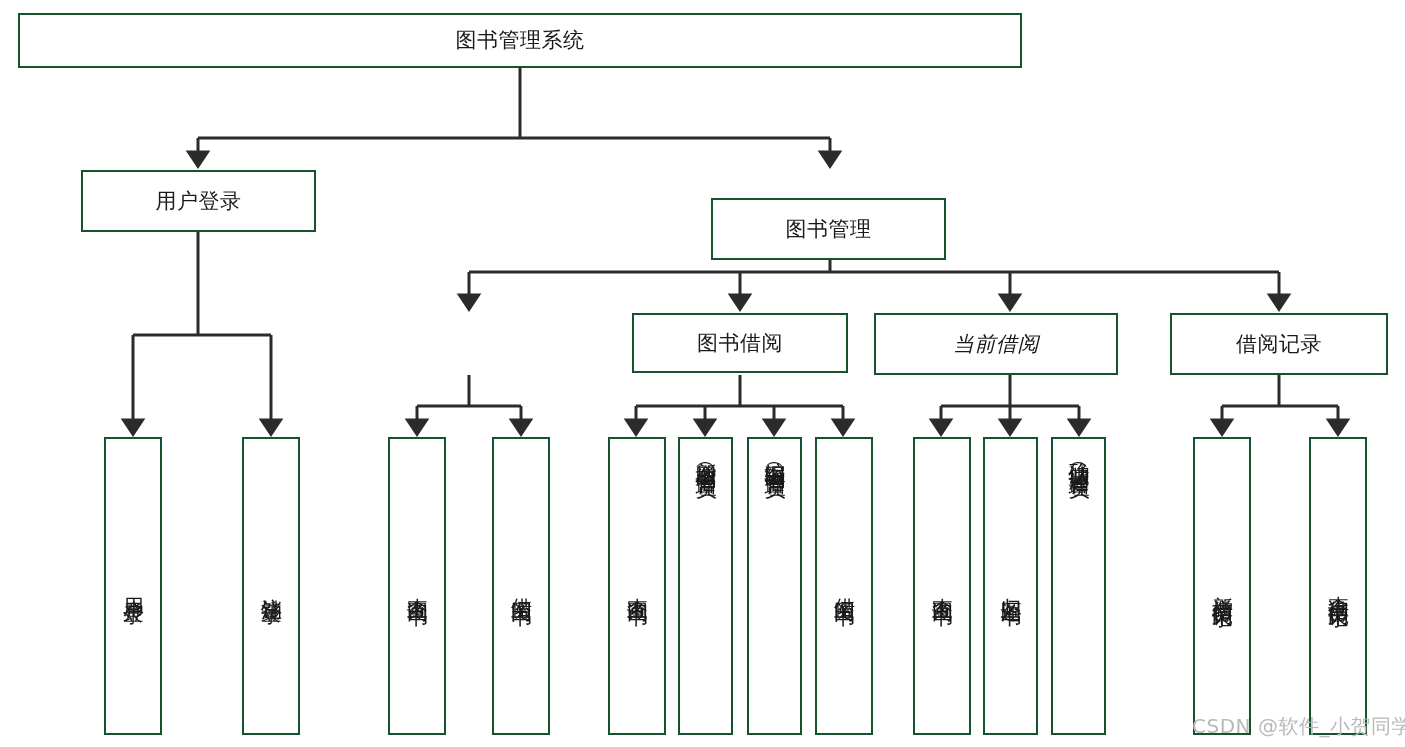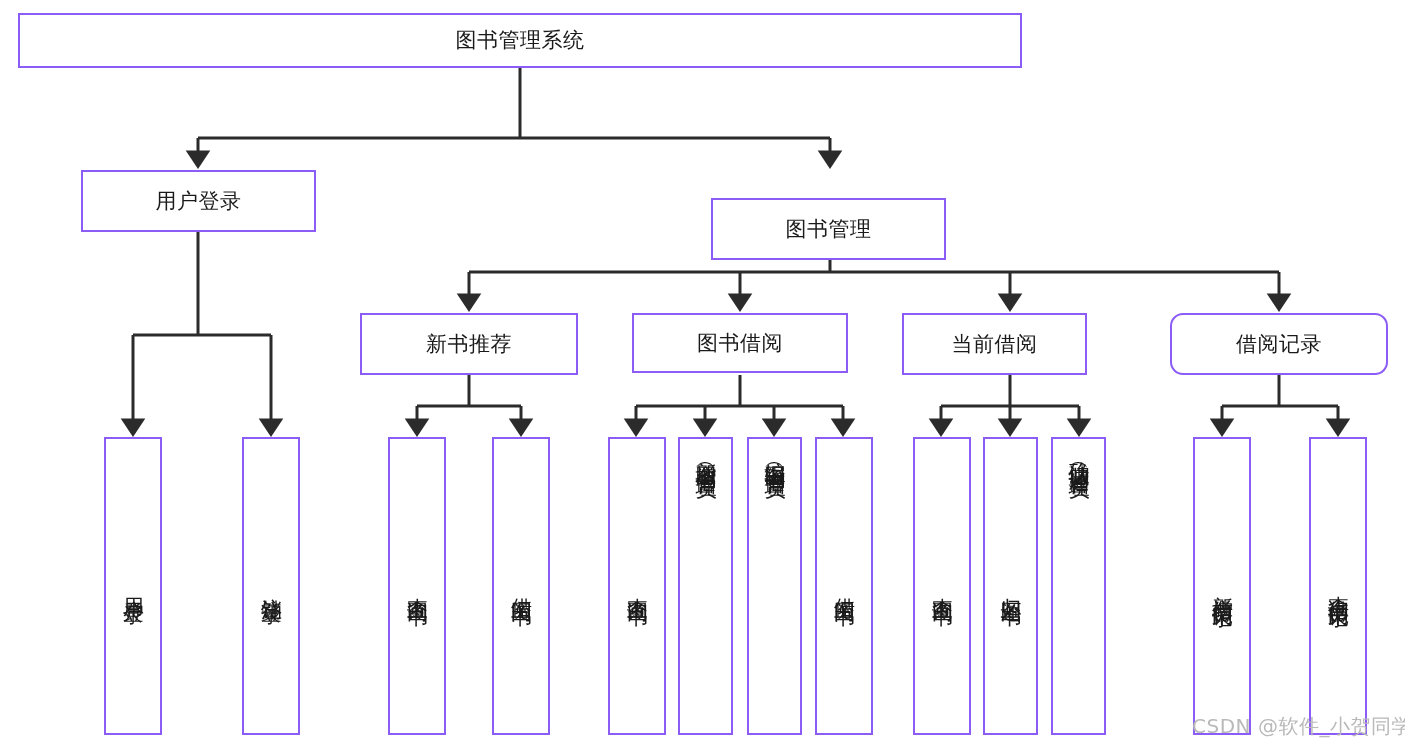--- a/index.html
+++ b/index.html
@@ -24,21 +24,21 @@
     left: 0;
     top: 0;
     width: 1405px;
     height: 747px;
     pointer-events: none;
   }
   .node {
     position: absolute;
     box-sizing: border-box;
     background: #ffffff;
-    border: 2px solid #8b5cf6;
+    border: 2px solid #14532d;
     display: flex;
     align-items: center;
     justify-content: center;
     z-index: 2;
   }
   .node-label {
     color: #1a1a1a;
     font-size: 21px;
     line-height: 1.18;
     letter-spacing: 0.5px;
@@ -131,30 +131,27 @@
     <span class="node-label">图书管理系统</span>
   </div>
 
   <div class="node" style="left:81px; top:170px; width:235px; height:62px;">
     <span class="node-label">用户登录</span>
   </div>
   <div class="node" style="left:711px; top:170px; width:235px; height:62px;margin-top:28px;">
     <span class="node-label">图书管理</span>
   </div>
 
-  <div class="node" style="left:360px; top:313px; width:218px; height:62px;">
-    <span class="node-label">新书推荐</span>
-  </div>
   <div class="node" style="left:632px; top:313px; width:216px; height:60px;">
     <span class="node-label">图书借阅</span>
   </div>
-  <div class="node" style="left:902px; top:313px; width:185px; height:62px;">
+  <div class="node" style="left:874px; top:313px; width:244px; height:62px;font-style:italic;">
     <span class="node-label">当前借阅</span>
   </div>
-  <div class="node" style="left:1170px; top:313px; width:218px; height:62px;border-radius:13px;">
+  <div class="node" style="left:1170px; top:313px; width:218px; height:62px;">
     <span class="node-label">借阅记录</span>
   </div>
 
   <div class="node leaf" style="left:104px; top:437px; width:58px; height:298px;">
     <span class="node-label">用户登录</span>
   </div>
   <div class="node leaf" style="left:242px; top:437px; width:58px; height:298px;">
     <span class="node-label">注销登录</span>
   </div>
 

